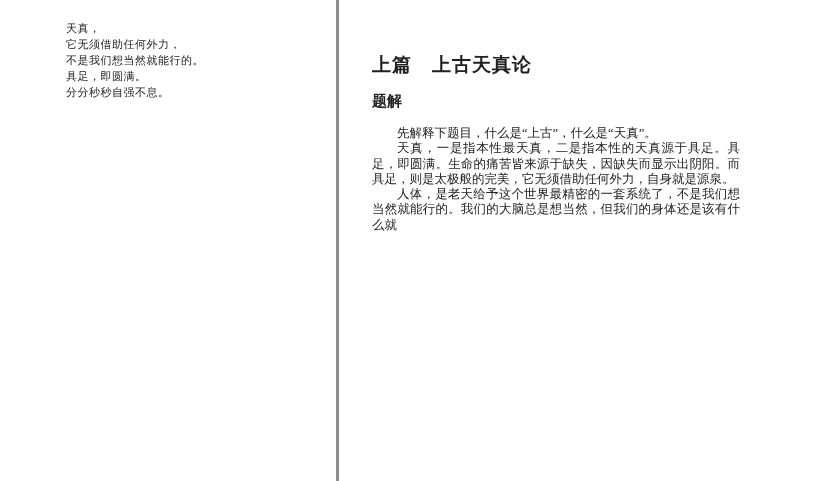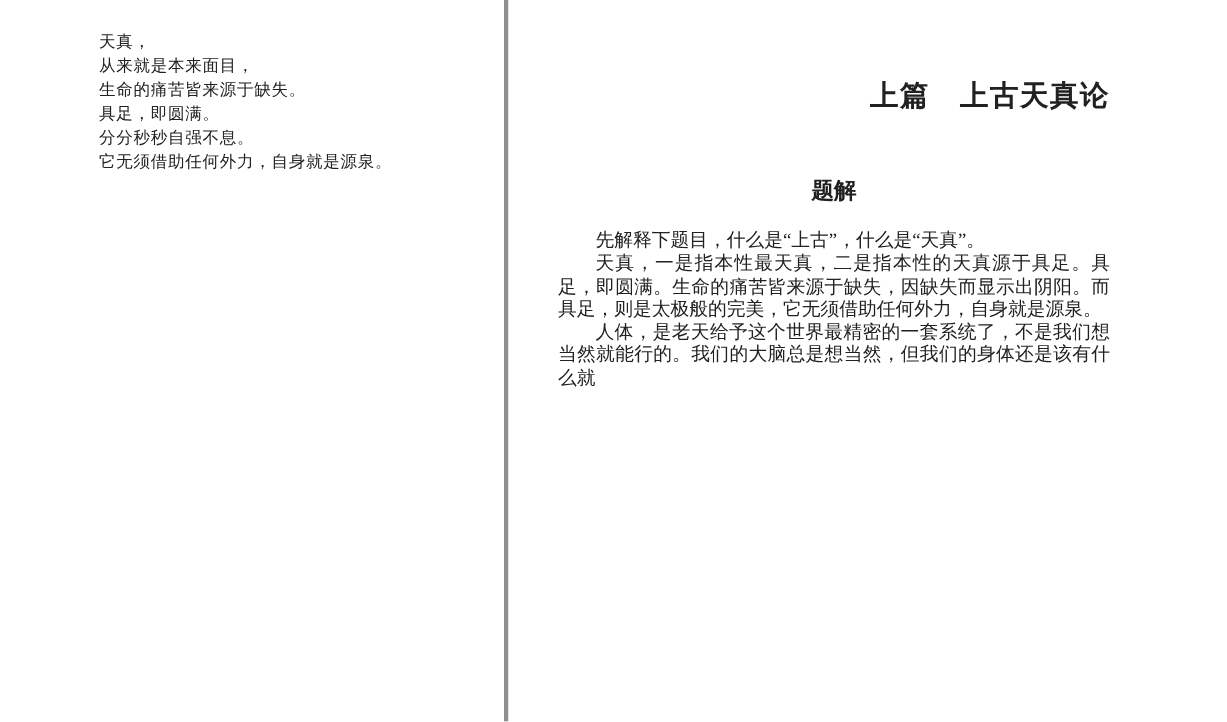--- a/index.html
+++ b/index.html
@@ -46,29 +46,28 @@
     white-space: nowrap;
   }
   .content {
     position: absolute;
     left: 33px;
     right: 8px;
     top: 0;
   }
   .chapter-title {
     margin: 52px 0 0 0;
-    text-align: right;
+    text-align: left;
     font-size: 19px;
     font-weight: bold;
     letter-spacing: 1px;
     line-height: 26px;
   }
   .section-title {
-    margin: 40px 0 0 0;
-    text-align: center;
+    margin: 13px 0 0 0;
     font-size: 15px;
     font-weight: bold;
     line-height: 20px;
   }
   .body-text {
     margin-top: 15px;
     font-size: 12.5px;
     line-height: 15.3px;
     text-align: justify;
     text-justify: inter-ideograph;
@@ -79,25 +78,24 @@
   }
 </style>
 </head>
 <body>
 
 <div class="book">
 
   <div class="page-left">
     <div class="verse">
       <div>天真，</div>
-      <div>从来就是本来面目，</div>
-      <div>生命的痛苦皆来源于缺失。</div>
+      <div>它无须借助任何外力，</div>
+      <div>不是我们想当然就能行的。</div>
       <div>具足，即圆满。</div>
       <div>分分秒秒自强不息。</div>
-      <div>它无须借助任何外力，自身就是源泉。</div>
     </div>
   </div>
 
   <div class="spine-divider"></div>
 
   <div class="page-right">
     <div class="content">
       <h1 class="chapter-title">上篇　上古天真论</h1>
       <h2 class="section-title">题解</h2>
       <div class="body-text">

